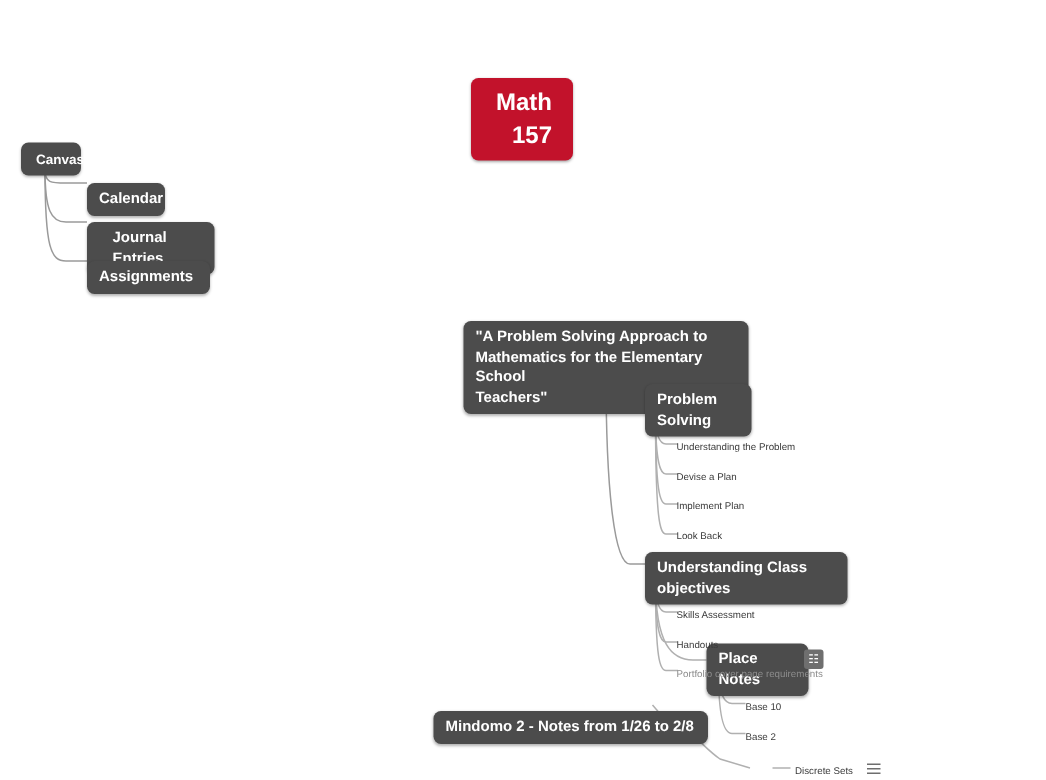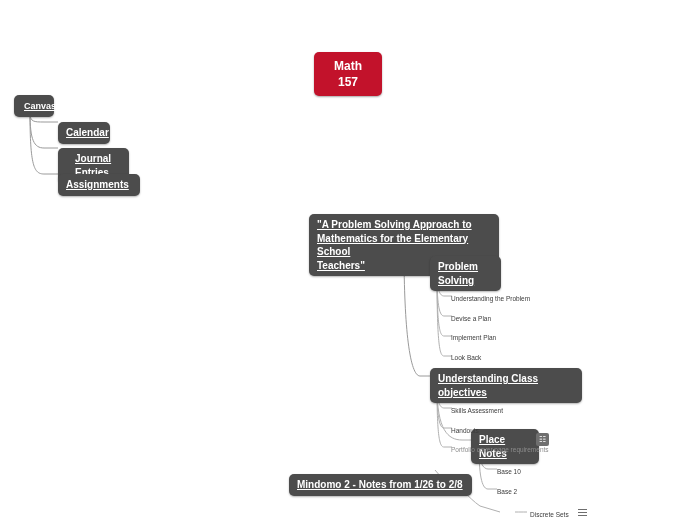--- a/index.html
+++ b/index.html
@@ -25,34 +25,33 @@
     box-sizing: border-box;
     white-space: pre-line;
     border-radius: 5px;
     line-height: 1.35;
   }
   
   .node.root {
     background: #c2122b;
     color: #ffffff;
     font-weight: bold;
-    font-size: 12px;
+    font-size: 16px;
     padding: 6px 14px;
-    text-align: center;
+    text-align: right;
     box-shadow: 0 1px 2px rgba(0,0,0,0.35);
   }
   
   .node.dark {
     background: #4c4c4c;
     color: #ffffff;
     font-weight: bold;
     font-size: 9px;
     padding: 5px 10px;
     box-shadow: 0 1px 2px rgba(0,0,0,0.3);
-    text-decoration: underline;
   }
   .node.dark.small {
     font-size: 10px;
     padding: 4px 8px;
   }
   
   .node.plain {
     background: transparent;
     color: #3a3a3a;
     font-size: 6.5px;
@@ -124,31 +123,31 @@
 
     <path d="M515 512 C520 512, 522 512, 527 512" stroke="#b0b0b0" stroke-width="1" fill="none"></path>
   </svg>
 
   <div class="node root" style="left:314px; top:52px; width:68px;">Math 157</div>
 
   <div class="node dark" style="left:14px; top:95px; width:40px;">Canvas</div>
 
   <div class="node dark small" style="left:58px; top:122px; width:52px;">Calendar</div>
 
-  <div class="node dark small" style="left:58px; top:148px; width:71px;padding-left:17px;">Journal Entries</div>
+  <div class="node dark small" style="left:58px; top:148px; width:85px;padding-left:17px;">Journal Entries</div>
 
   <div class="node dark small" style="left:58px; top:174px; width:82px;">Assignments</div>
 
   <div class="node dark small" style="left:309px; top:214px; width:190px;">"A Problem Solving Approach to
 Mathematics for the Elementary School
 Teachers"</div>
 
   <div class="node dark small" style="left:430px; top:256px; width:71px;">Problem Solving</div>
 
-  <div class="node dark small" style="left:430px; top:368px; width:152px;">Understanding Class objectives</div>
+  <div class="node dark small" style="left:430px; top:368px; width:135px;">Understanding Class objectives</div>
 
   <div class="node dark small" style="left:471px; top:429px; width:68px;">Place Notes</div>
 
   <div class="node dark small" style="left:289px; top:474px; width:183px;">Mindomo 2 - Notes from 1/26 to 2/8</div>
 
   <div class="node plain" style="left:448px; top:293px;">Understanding the Problem</div>
 
   <div class="node plain" style="left:448px; top:313px;">Devise a Plan</div>
 
   <div class="node plain" style="left:448px; top:332px;">Implement Plan</div>

